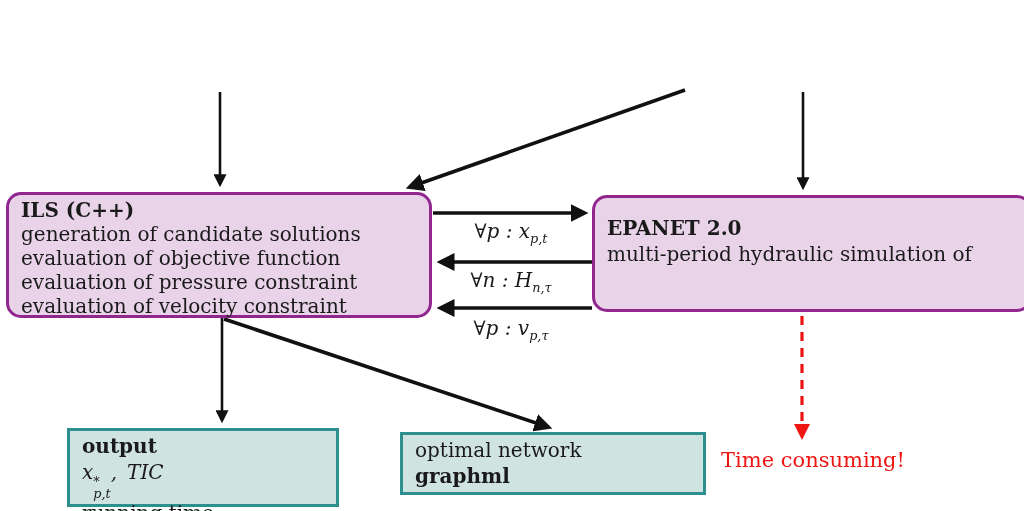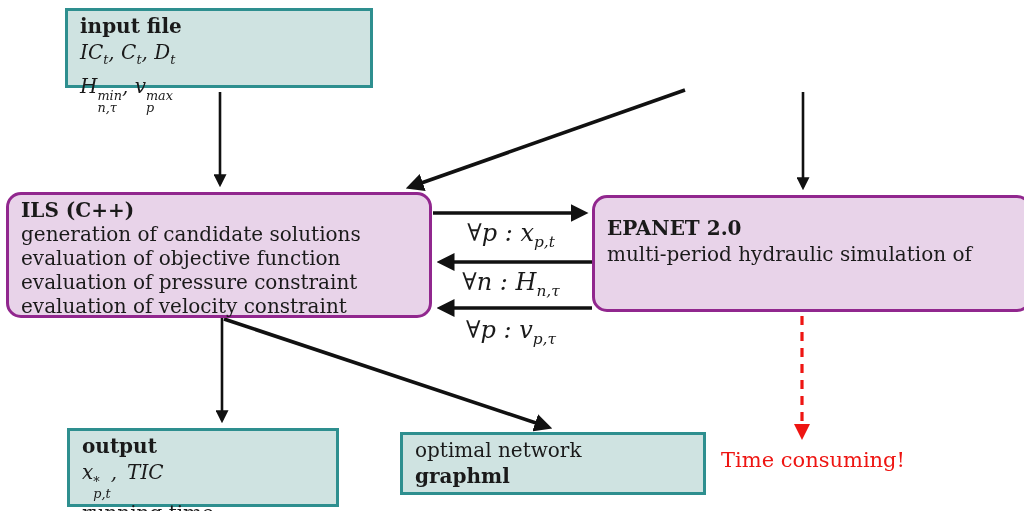--- a/index.html
+++ b/index.html
@@ -20,21 +20,21 @@
   .teal{background:var(--teal-fill);border:3px solid var(--teal-border);}
   .purple{background:var(--purple-fill);border:3px solid var(--purple-border);border-radius:15px;}
   .line{font-size:20px;line-height:26px;white-space:nowrap;}
   .tight .line{line-height:24px;}
   .title{font-weight:bold;font-style:normal;}
   .math{font-style:italic;}
   sup,sub{font-size:0.64em;}
   .ss{display:inline-flex;flex-direction:column;align-items:flex-start;
       vertical-align:-0.55em;font-size:0.64em;line-height:0.95;}
   .ss sup,.ss sub{display:block;font-size:1em;line-height:0.95;position:static;}
-  .arrow-label{position:absolute;font-size:24px;
+  .arrow-label{position:absolute;font-size:20px;
       transform:translateX(-50%);white-space:nowrap;}
   .note-red{position:absolute;color:var(--red);font-size:21px;
       transform:translateX(-50%);white-space:nowrap;}
   #arrows{position:absolute;left:0;top:0;pointer-events:none;}
   .arrow{stroke:var(--arrow);fill:none;}
   .thin{stroke-width:2.6;}
   .thick{stroke-width:3.6;}
   .red-dash{stroke:var(--red);stroke-width:3.2;stroke-dasharray:9 7;fill:none;}
   .mkb{fill:var(--arrow);}
   .mkr{fill:var(--red);}
@@ -57,31 +57,20 @@
     <line class="arrow thin" x1="803" y1="92" x2="803" y2="187" marker-end="url(#mB)"></line>
     <line class="arrow thick" x1="685" y1="90" x2="410" y2="187" marker-end="url(#mB)"></line>
     <line class="arrow thick" x1="433" y1="213" x2="584" y2="213" marker-end="url(#mB)"></line>
     <line class="arrow thick" x1="592" y1="262" x2="441" y2="262" marker-end="url(#mB)"></line>
     <line class="arrow thick" x1="592" y1="308" x2="441" y2="308" marker-end="url(#mB)"></line>
     <line class="arrow thin" x1="222" y1="318" x2="222" y2="420" marker-end="url(#mB)"></line>
     <line class="arrow thick" x1="224" y1="319" x2="548" y2="427" marker-end="url(#mB)"></line>
     <line class="red-dash" x1="802" y1="316" x2="802" y2="436" marker-end="url(#mR)"></line>
   </svg>
 
-  <div class="box teal" style="left:65px;top:8px;width:308px;height:80px;">
-    <div class="line title">input file</div>
-    <div class="line math">IC<sub>t</sub>, C<sub>t</sub>, D<sub>t</sub></div>
-    <div class="line math">H<span class="ss">
-          <sup>min</sup>
-          <sub>n,τ</sub>
-        </span>, v<span class="ss">
-          <sup>max</sup>
-          <sub>p</sub>
-        </span></div>
-  </div>
 
 
   <div class="box purple tight" style="left:6px;top:192px;width:426px;height:126px;padding-top:3px;">
     <div class="line title">ILS (C++)</div>
     <div class="line">generation of candidate solutions</div>
     <div class="line">evaluation of objective function</div>
     <div class="line">evaluation of pressure constraint</div>
     <div class="line">evaluation of velocity constraint</div>
   </div>
 

